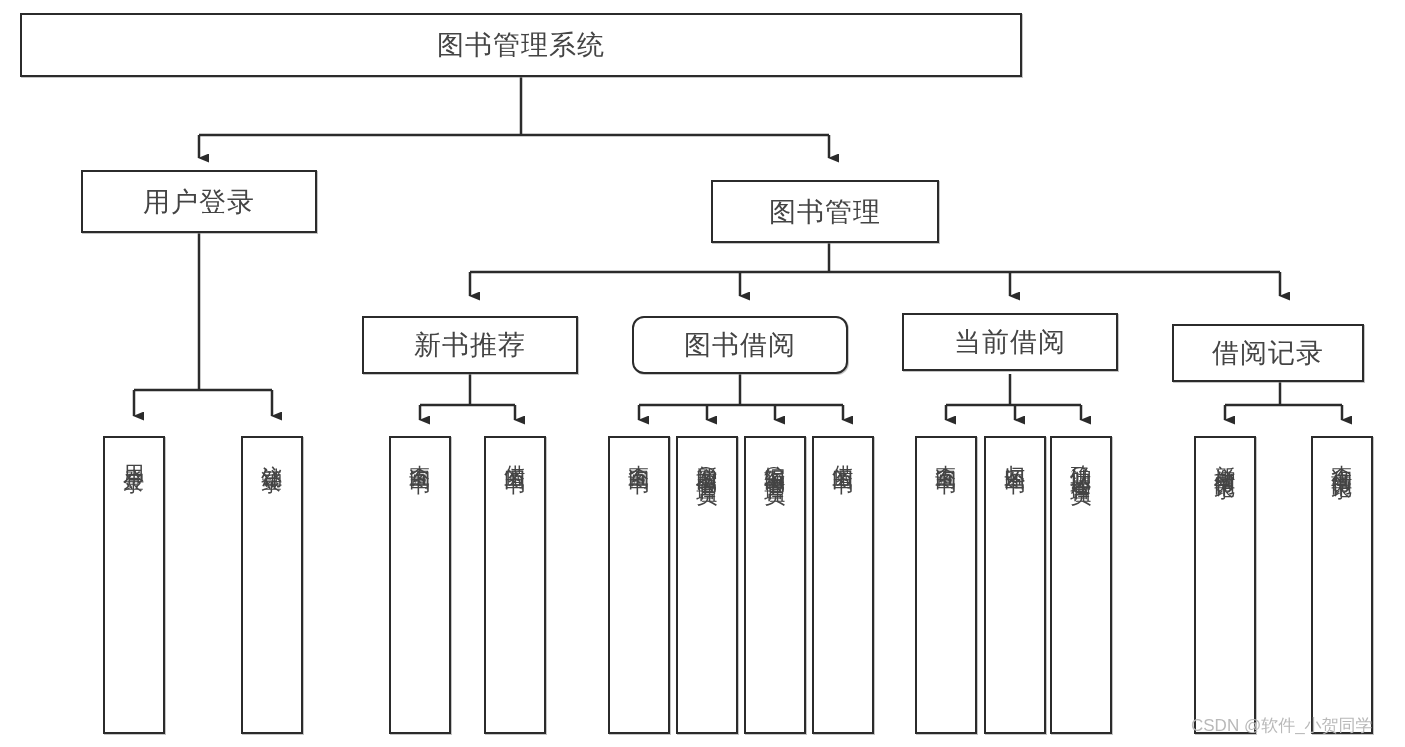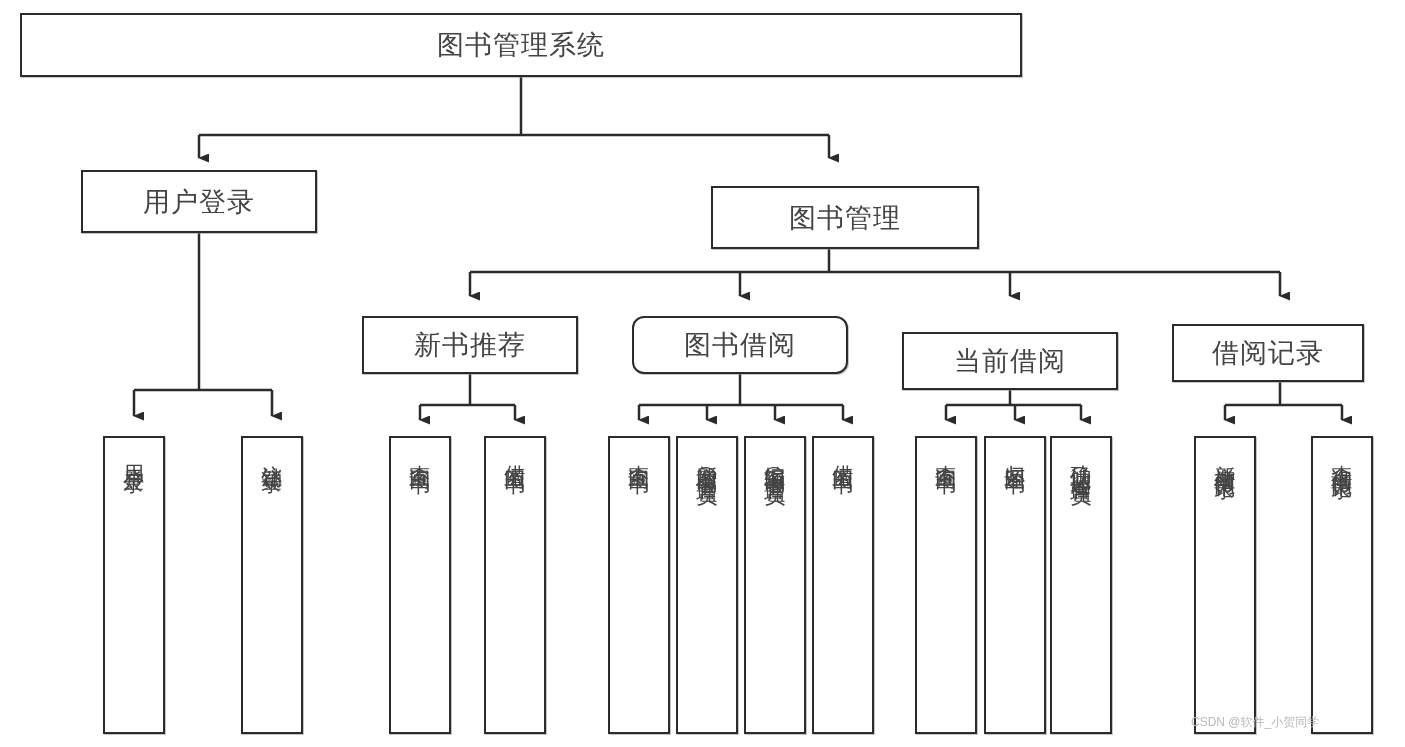--- a/index.html
+++ b/index.html
@@ -48,21 +48,21 @@
     justify-content: flex-start;
     align-items: center;
   }
   .node .lbl {
     display: block;
   }
   #watermark {
     position: absolute;
     left: 1191px;
     top: 714px;
-    font-size: 12px;
+    font-size: 17px;
     color: #b9b9b9;
     z-index: 5;
     white-space: nowrap;
     font-family: "Liberation Sans", "DejaVu Sans", sans-serif;
   }
 </style>
 </head>
 <body>
 
 <div id="canvas">
@@ -118,31 +118,31 @@
     </g>
   </svg>
 
   <div class="node horizontal" style="left:20px; top:13px; width:1002px; height:64px;">
     <span class="lbl">图书管理系统</span>
   </div>
 
   <div class="node horizontal" style="left:81px; top:170px; width:236px; height:63px;">
     <span class="lbl">用户登录</span>
   </div>
-  <div class="node horizontal" style="left:711px; top:186px; width:268px; height:63px;">
+  <div class="node horizontal" style="left:711px; top:180px; width:228px; height:63px;">
     <span class="lbl">图书管理</span>
   </div>
 
   <div class="node horizontal" style="left:362px; top:316px; width:216px; height:58px;">
     <span class="lbl">新书推荐</span>
   </div>
   <div class="node horizontal" style="left:632px; top:316px; width:216px; height:58px;border-radius:12px;">
     <span class="lbl">图书借阅</span>
   </div>
-  <div class="node horizontal" style="left:902px; top:332px; width:216px; height:58px;">
+  <div class="node horizontal" style="left:902px; top:313px; width:216px; height:58px;">
     <span class="lbl">当前借阅</span>
   </div>
   <div class="node horizontal" style="left:1172px; top:324px; width:192px; height:58px;">
     <span class="lbl">借阅记录</span>
   </div>
 
   <div class="node vertical" style="left:103px; top:436px; width:62px; height:298px;">
     <span class="lbl">用户登录</span>
   </div>
   <div class="node vertical" style="left:241px; top:436px; width:62px; height:298px;">

